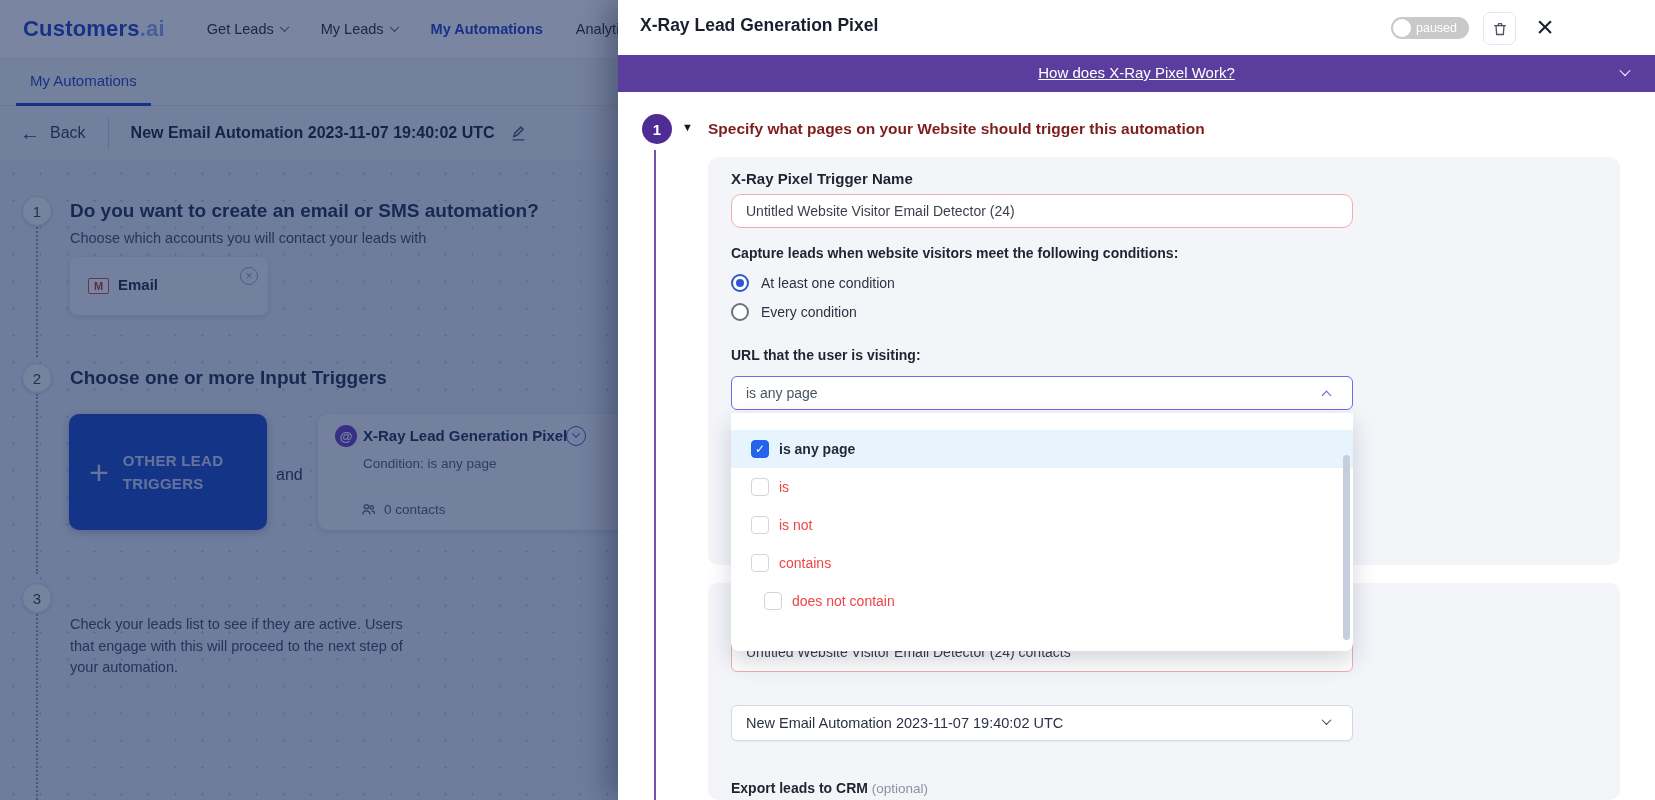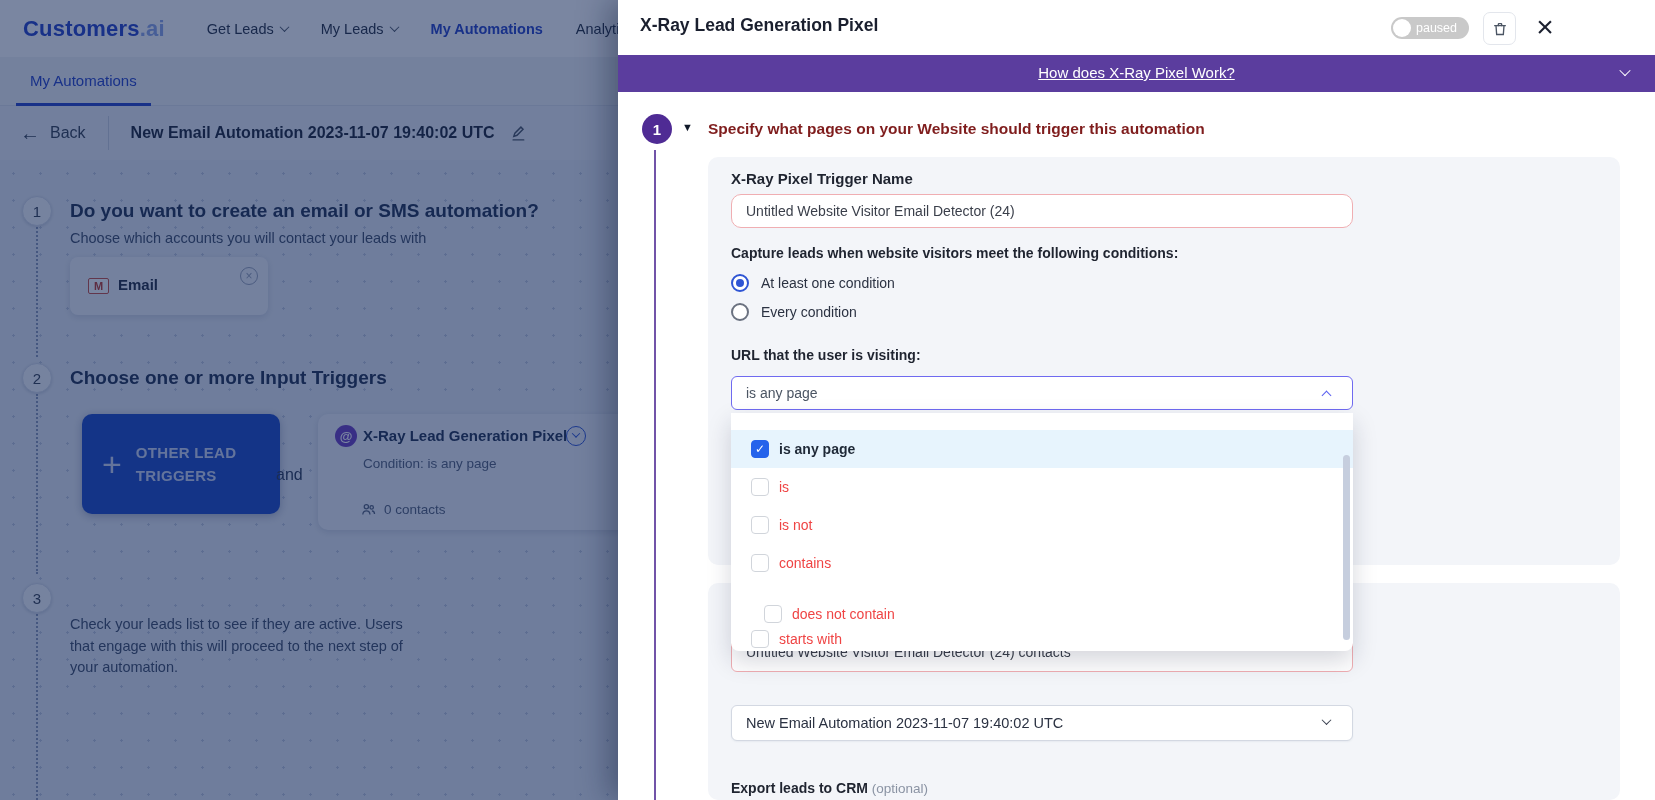--- a/index.html
+++ b/index.html
@@ -44,21 +44,21 @@
   .email-chip { position:absolute; left:70px; top:257px; width:198px; height:58px; background:#f2f4f9;
                 border-radius:8px; box-shadow:0 2px 6px rgba(40,60,100,.15); }
   .gmail { position:absolute; left:18px; top:21px; width:21px; height:16px; background:#fff; border:1.5px solid #c94f44;
            border-radius:2px; display:flex; align-items:center; justify-content:center;
            font-size:11px; font-weight:bold; color:#c0392b; }
   .email-chip .lbl { position:absolute; left:48px; top:19px; font-size:15px; font-weight:bold; color:#242e42; }
   .chip-x { position:absolute; right:10px; top:10px; width:18px; height:18px; border:1.5px solid #98a2b6; border-radius:50%;
             display:flex; align-items:center; justify-content:center; cursor:pointer; }
   .chip-x::after { content:"×"; font-size:12px; color:#98a2b6; line-height:1; }
 
-  .blue-btn { position:absolute; left:82px; top:414px; width:198px; height:100px; background:#1e49c6; border-radius:10px;
+  .blue-btn { position:absolute; left:69px; top:414px; width:198px; height:116px; background:#1e49c6; border-radius:10px;
               display:flex; align-items:center; cursor:pointer; box-shadow:0 2px 8px rgba(20,40,90,.3); }
   .i-plus::after { content:"+"; font-weight:300; }
   .blue-btn .plus { color:#cfd8f2; font-size:34px; margin:0 14px 0 20px; }
   .blue-btn .txt { color:rgba(255,255,255,.78); font-size:15px; font-weight:bold; line-height:23px; letter-spacing:.3px; }
   .and-lbl { position:absolute; left:276px; top:466px; font-size:16px; color:#2c3a55; }
 
   .xray-card { position:absolute; left:318px; top:414px; width:322px; height:116px; background:#eff2f8;
                border-radius:10px; box-shadow:0 2px 6px rgba(40,60,100,.15); }
   .at-circle { position:absolute; left:17px; top:11px; width:22px; height:22px; border-radius:50%; background:#6d3fc0;
                color:#fff; font-size:13px; font-weight:bold; display:flex; align-items:center; justify-content:center; }
@@ -302,25 +302,21 @@
         <span>is</span>
       </div>
       <div class="dd-row" style="top:93px;">
         <span class="cb"></span>
         <span>is not</span>
       </div>
       <div class="dd-row" style="top:131px;">
         <span class="cb"></span>
         <span>contains</span>
       </div>
-      <div class="dd-row" style="top:182px;padding-left:33px;">
+      <div class="dd-row" style="top:169px;padding-left:33px;">
         <span class="cb"></span>
         <span>does not contain</span>
       </div>
-      <div class="dd-row" style="top:207px;">
-        <span class="cb"></span>
-        <span>starts with</span>
-      </div>
       <div class="dd-scrollbar"></div>
     </div>
 
   </div>
 </div>
 
 </body></html>

